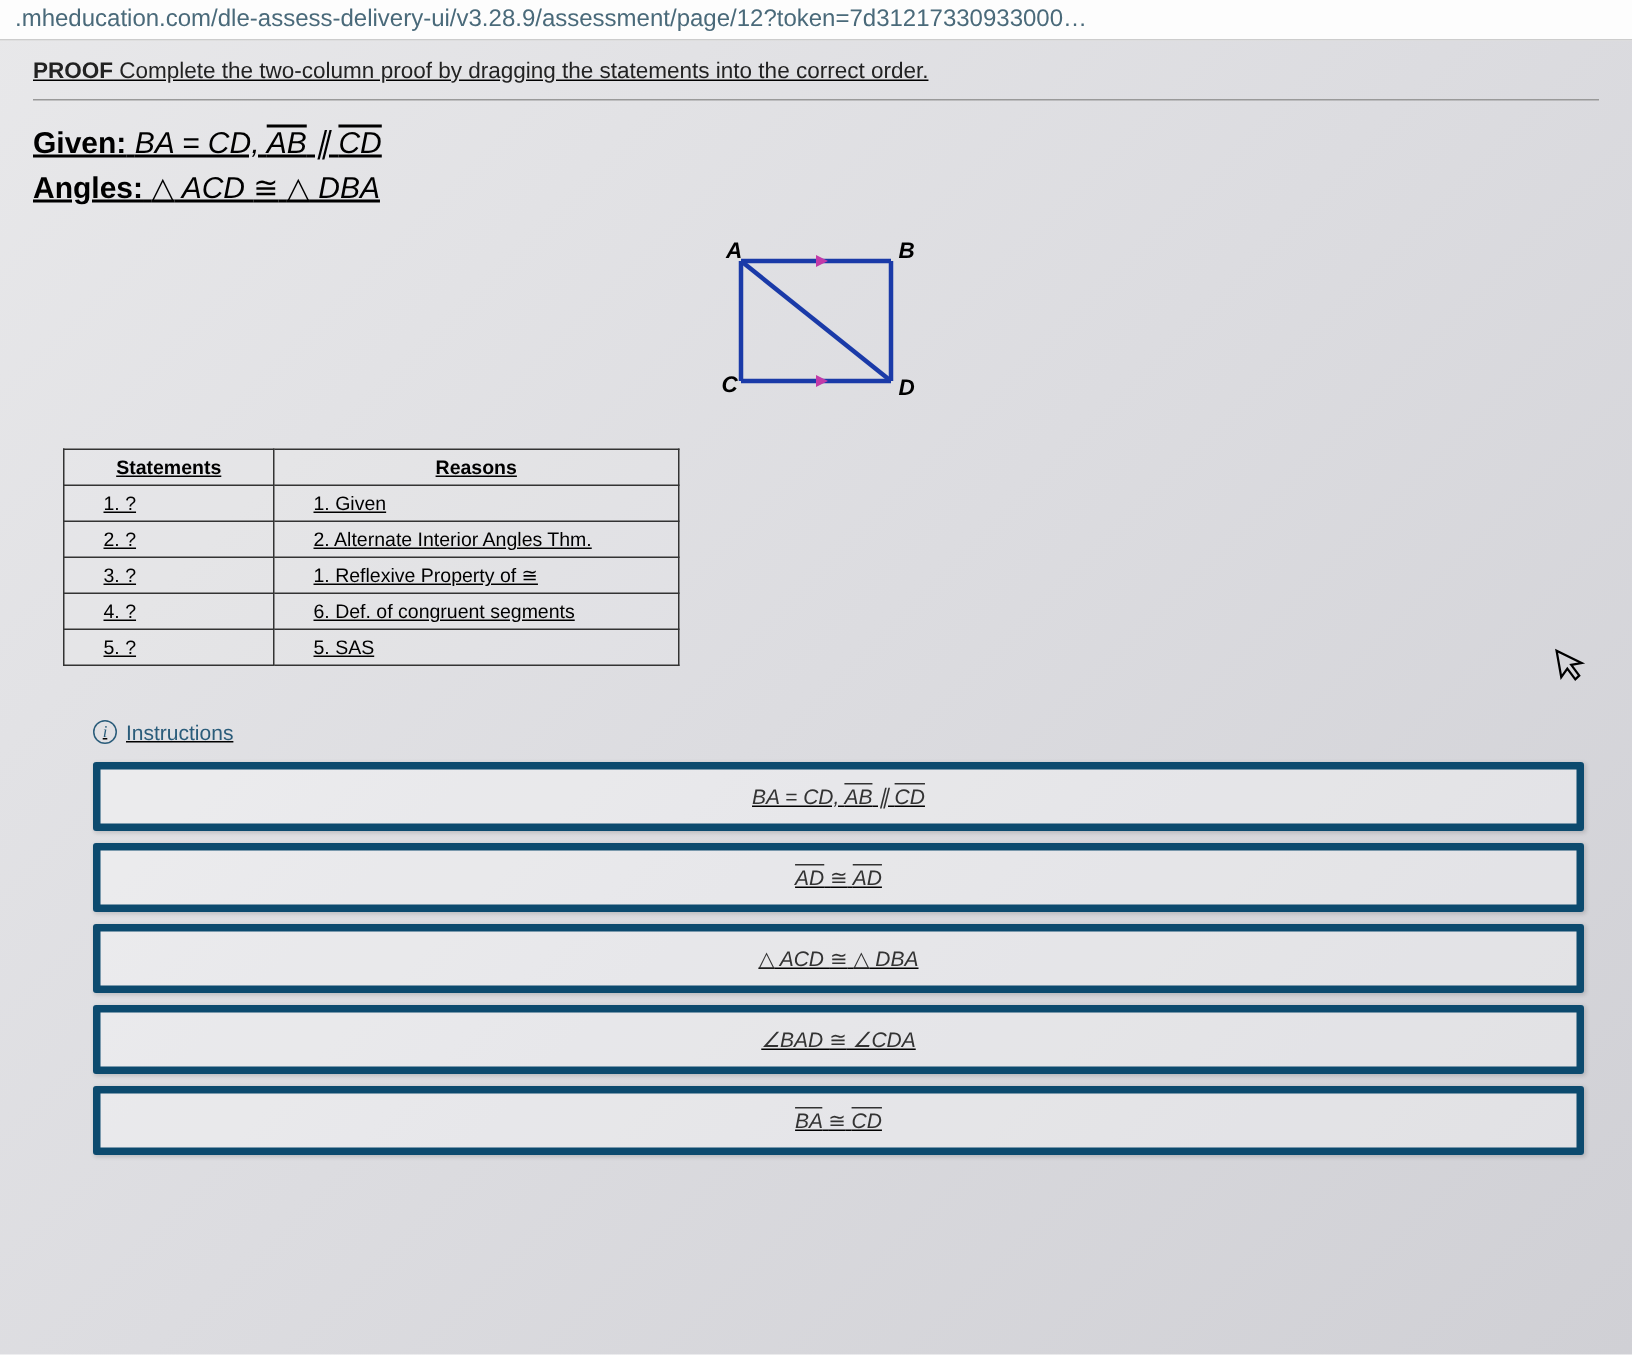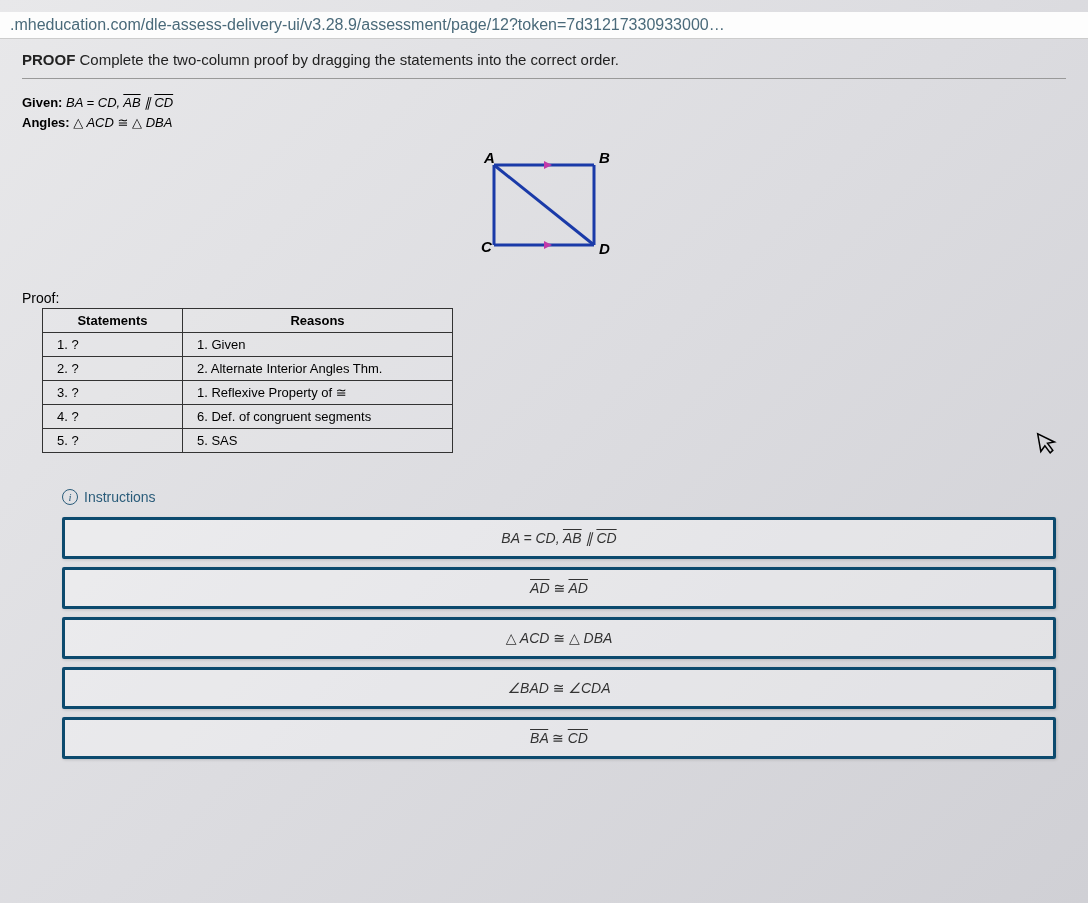--- a/index.html
+++ b/index.html
@@ -11,35 +11,35 @@
     overflow: hidden;
     position: relative;
   }
   .url-bar {
     background: #fdfdfd;
     padding: 4px 10px;
     font-size: 16px;
     color: #4a6a7a;
     border-bottom: 1px solid #ccc;
     font-family: Arial, sans-serif;
-    margin-top: 12px;
   }
   .content {
     padding: 12px 22px 0 22px;
+    text-decoration: underline;
   }
   .proof-header {
     font-size: 15px;
     color: #222;
     border-bottom: 1px solid #999;
     padding-bottom: 10px;
     margin-bottom: 14px;
   }
   .proof-header b { font-weight: bold; }
   .given-prove {
-    font-size: 13px;
+    font-size: 20px;
     line-height: 1.5;
     margin-bottom: 8px;
   }
   .given-prove b { font-weight: bold; }
   .overline {
     text-decoration: overline;
     font-style: italic;
   }
   .math { font-style: italic; }
   .diagram {
@@ -53,21 +53,21 @@
   }
   table.proof-table {
     border-collapse: collapse;
     border: 1.5px solid #333;
     font-size: 13px;
     margin-left: 20px;
     background: rgba(255,255,255,0.1);
   }
   table.proof-table th, table.proof-table td {
     border: 1px solid #333;
-    padding: 4px 14px;
+    padding: 4px 26px;
     text-align: left;
   }
   table.proof-table th {
     text-align: center;
     font-weight: bold;
   }
   table.proof-table td.stmt { width: 140px; }
   table.proof-table td.reason { width: 270px; }
   .instructions {
     margin-top: 36px;
@@ -89,21 +89,21 @@
     font-size: 11px;
     font-style: italic;
     font-family: Georgia, serif;
   }
   .drag-items {
     margin-top: 12px;
     margin-left: 40px;
     margin-right: 10px;
   }
   .drag-item {
-    border: 3px solid #0c4a6e;
+    border: 5px solid #0c4a6e;
     background: rgba(255,255,255,0.35);
     padding: 10px 8px;
     margin-bottom: 8px;
     text-align: center;
     font-size: 14px;
     font-style: italic;
     color: #333;
     border-radius: 2px;
     box-shadow: 1px 1px 3px rgba(0,0,0,0.15);
     cursor: grab;
@@ -152,21 +152,20 @@
     <line x1="35" y1="105" x2="35" y2="25" stroke="#1a3aa8" stroke-width="3"></line>
     <line x1="35" y1="25" x2="135" y2="105" stroke="#1a3aa8" stroke-width="3"></line>
     <polygon points="85,21 93,25 85,29" fill="#c23aa8"></polygon>
     <polygon points="85,101 93,105 85,109" fill="#c23aa8"></polygon>
     <text x="25" y="23" font-size="15" font-style="italic" font-weight="bold" fill="#000">A</text>
     <text x="140" y="23" font-size="15" font-style="italic" font-weight="bold" fill="#000">B</text>
     <text x="22" y="112" font-size="15" font-style="italic" font-weight="bold" fill="#000">C</text>
     <text x="140" y="114" font-size="15" font-style="italic" font-weight="bold" fill="#000">D</text>
   </svg>
 
-  <div class="proof-label">Proof:</div>
 
   <table class="proof-table">
     <tbody>
         <tr>
       <th>Statements</th>
       <th>Reasons</th>
     </tr>
     <tr>
       <td class="stmt">1. ?</td>
       <td class="reason">1. Given</td>

